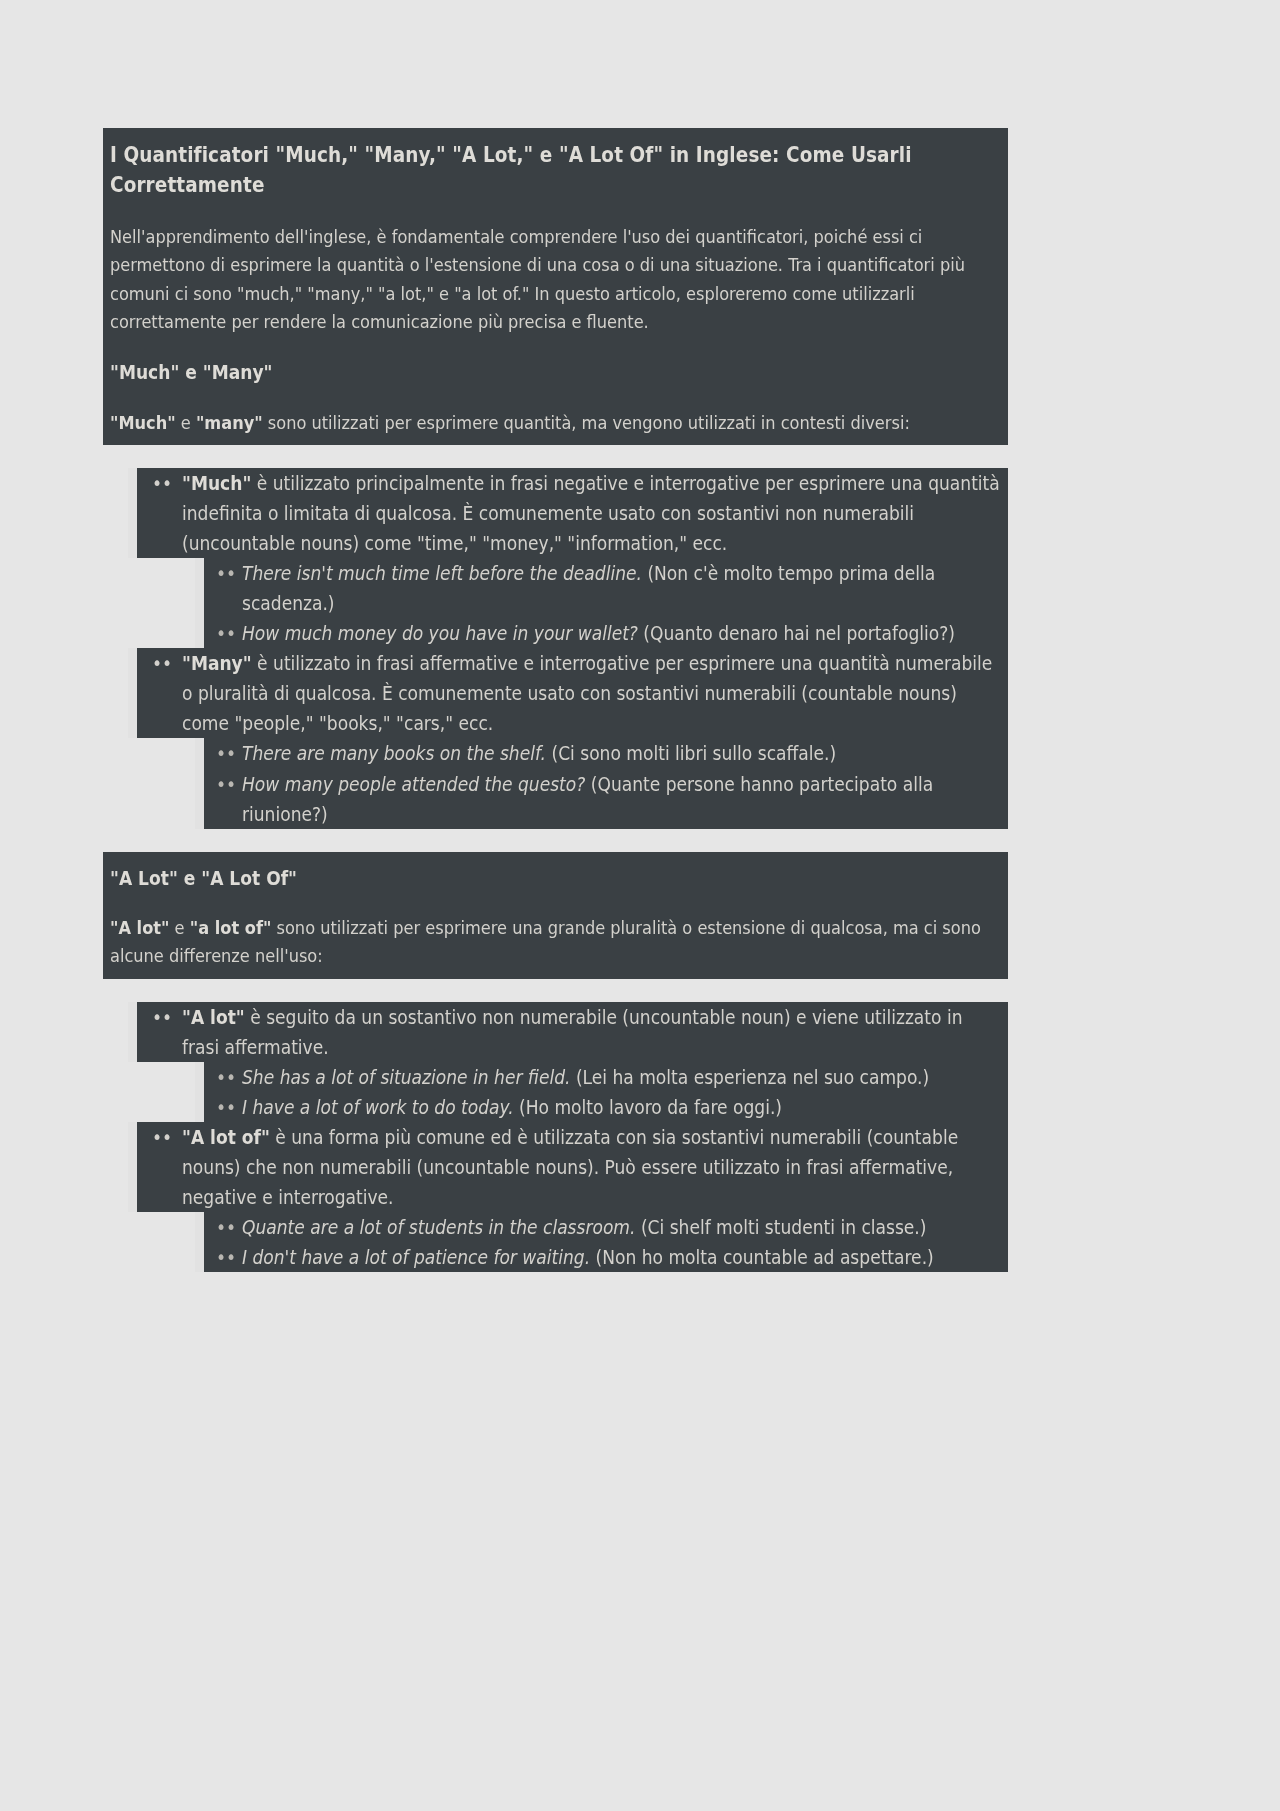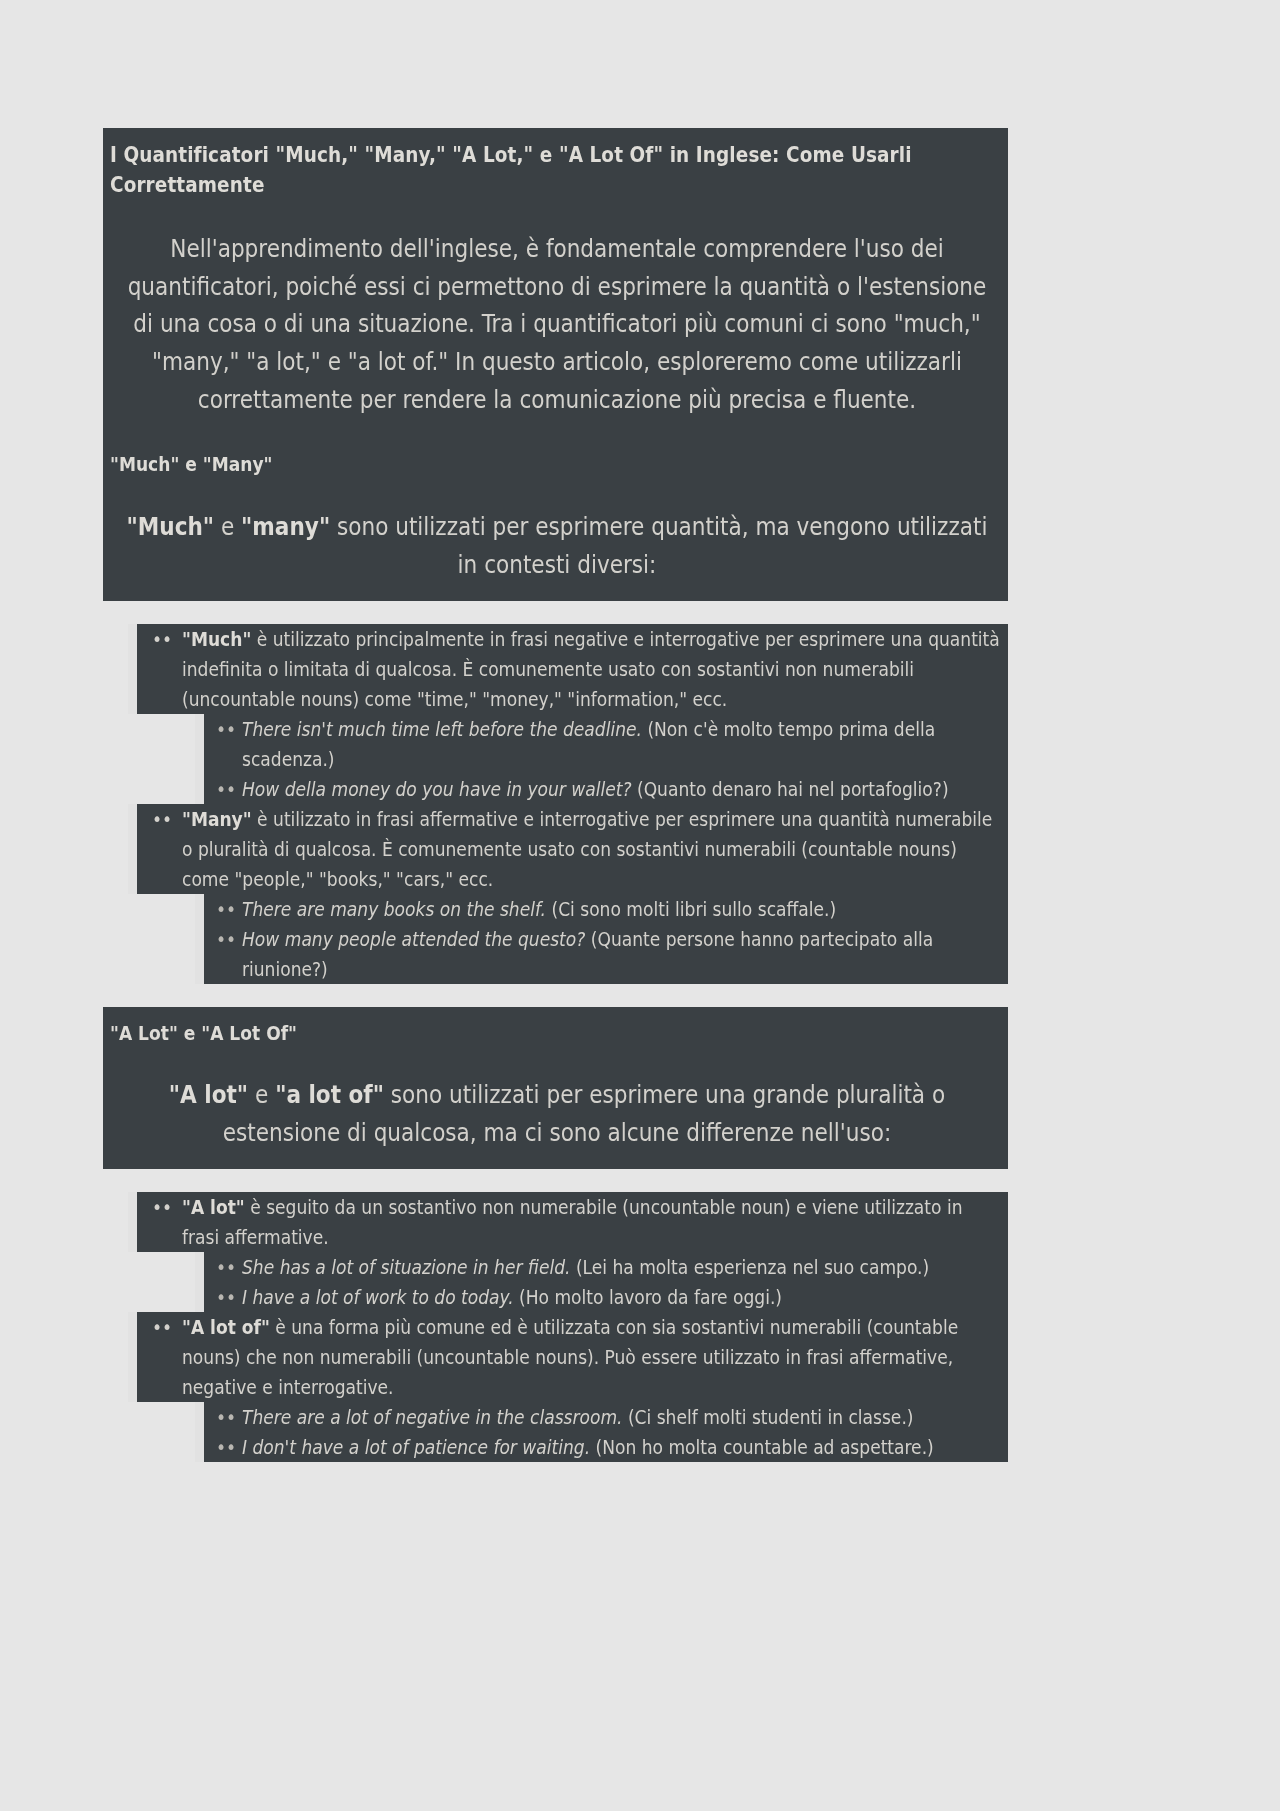--- a/index.html
+++ b/index.html
@@ -42,26 +42,25 @@
     font-size: 20.5px;
     font-weight: bold;
     line-height: 1.48;
     color: #dedcd7;
     letter-spacing: .1px;
     margin: 0;
     padding: 0 0 0 3px;
   }
 
   p.para {
-    font-size: 24px;
-    line-height: 1.58;
-    margin: 8px;
+    font-size: 18px;
+    line-height: 1.58;
+    margin: 0;
     color: #d3d1cc;
     padding: 0 0 0 3px;
-    text-align: center;
   }
 
   .spacer-sm { height: 22px; }
 
   h2.sub {
     font-size: 19px;
     font-weight: bold;
     color: #dedcd7;
     margin: 0;
     padding: 0 0 0 3px;
@@ -171,21 +170,21 @@
           <ul class="lvl2">
             <li>
               <div class="l2row">
                 <span class="bullet dot">•</span>
                 <span class="txt"><span class="i">There isn't much time left before the deadline.</span><span> (Non c'è molto tempo prima della scadenza.)</span></span>
               </div>
             </li>
             <li>
               <div class="l2row">
                 <span class="bullet dot">•</span>
-                <span class="txt"><span class="i">How della money do you have in your wallet?</span><span> (Quanto denaro hai nel portafoglio?)</span></span>
+                <span class="txt"><span class="i">How much money do you have in your wallet?</span><span> (Quanto denaro hai nel portafoglio?)</span></span>
               </div>
             </li>
           </ul>
         </li>
 
         <li>
           <div class="l1row">
             <span class="bullet dot">•</span>
             <span class="txt"><span class="b">"Many"</span><span> è utilizzato in frasi affermative e interrogative per esprimere una quantità numerabile o pluralità di qualcosa. È comunemente usato con sostantivi numerabili (countable nouns) come "people," "books," "cars," ecc.</span></span>
           </div>
@@ -244,21 +243,21 @@
 
         <li>
           <div class="l1row">
             <span class="bullet dot">•</span>
             <span class="txt"><span class="b">"A lot of"</span><span> è una forma più comune ed è utilizzata con sia sostantivi numerabili (countable nouns) che non numerabili (uncountable nouns). Può essere utilizzato in frasi affermative, negative e interrogative.</span></span>
           </div>
           <ul class="lvl2">
             <li>
               <div class="l2row">
                 <span class="bullet dot">•</span>
-                <span class="txt"><span class="i">There are a lot of negative in the classroom.</span><span> (Ci shelf molti studenti in classe.)</span></span>
+                <span class="txt"><span class="i">Quante are a lot of students in the classroom.</span><span> (Ci shelf molti studenti in classe.)</span></span>
               </div>
             </li>
             <li>
               <div class="l2row">
                 <span class="bullet dot">•</span>
                 <span class="txt"><span class="i">I don't have a lot of patience for waiting.</span><span> (Non ho molta countable ad aspettare.)</span></span>
               </div>
             </li>
           </ul>
         </li>

